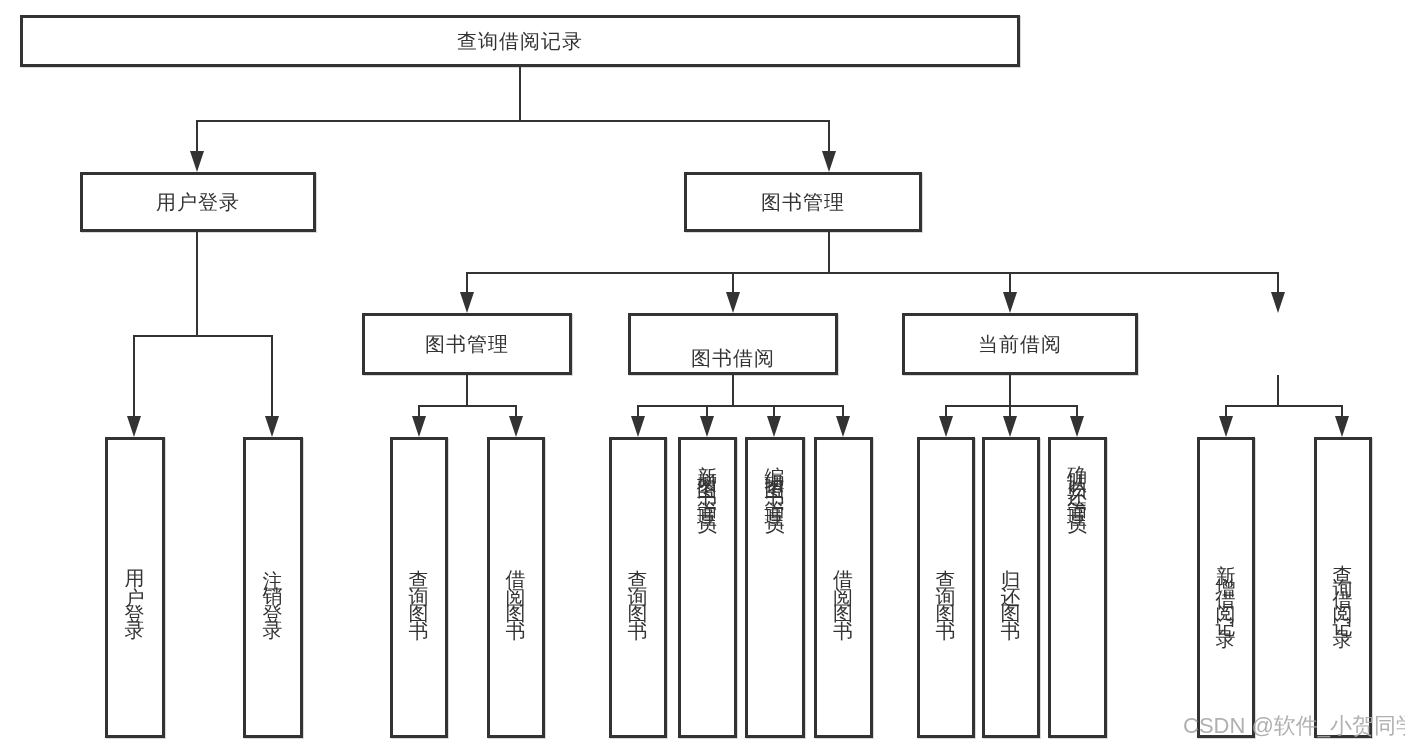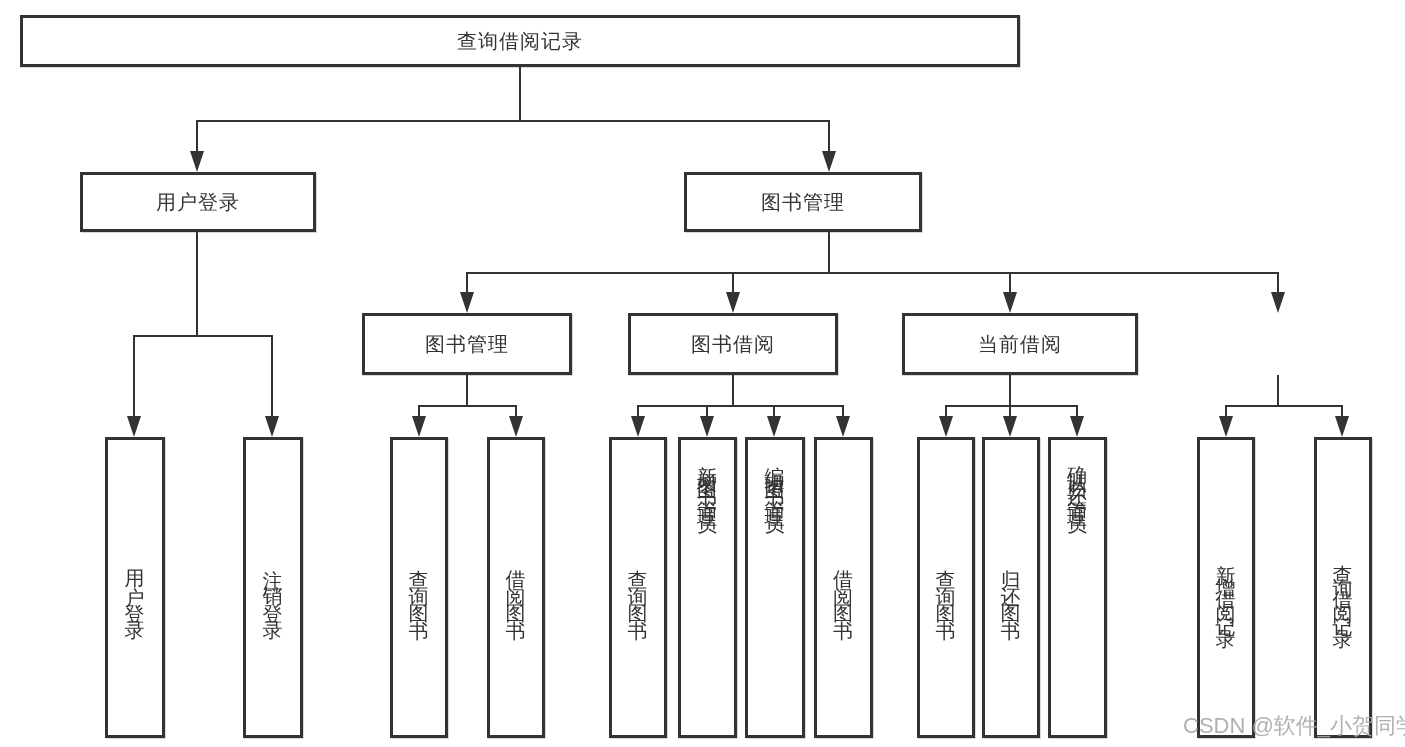--- a/index.html
+++ b/index.html
@@ -98,21 +98,21 @@
   <div class="line" style="left:732px;  top:272px; width:2px; height:22px;"></div>
   <div class="arrow" style="left:726px;  top:292px;"></div>
   <div class="line" style="left:1009px; top:272px; width:2px; height:22px;"></div>
   <div class="arrow" style="left:1003px; top:292px;"></div>
   <div class="line" style="left:1277px; top:272px; width:2px; height:22px;"></div>
   <div class="arrow" style="left:1271px; top:292px;"></div>
 
   <div class="box" style="left:362px; top:313px; width:210px; height:62px;">
     <span class="hlabel">图书管理</span>
   </div>
-  <div class="box" style="left:628px; top:313px; width:210px; height:62px;">
+  <div class="box" style="left:628px; top:313px; width:210px; height:62px;align-items:flex-end;">
     <span class="hlabel">图书借阅</span>
   </div>
   <div class="box" style="left:902px; top:313px; width:236px; height:62px;">
     <span class="hlabel">当前借阅</span>
   </div>
 
   <div class="line" style="left:466px; top:375px; width:2px; height:30px;"></div>
   <div class="line" style="left:418px; top:405px; width:99px; height:2px;"></div>
   <div class="line" style="left:418px; top:405px; width:2px; height:14px;"></div>
   <div class="arrow" style="left:412px; top:416px;"></div>

